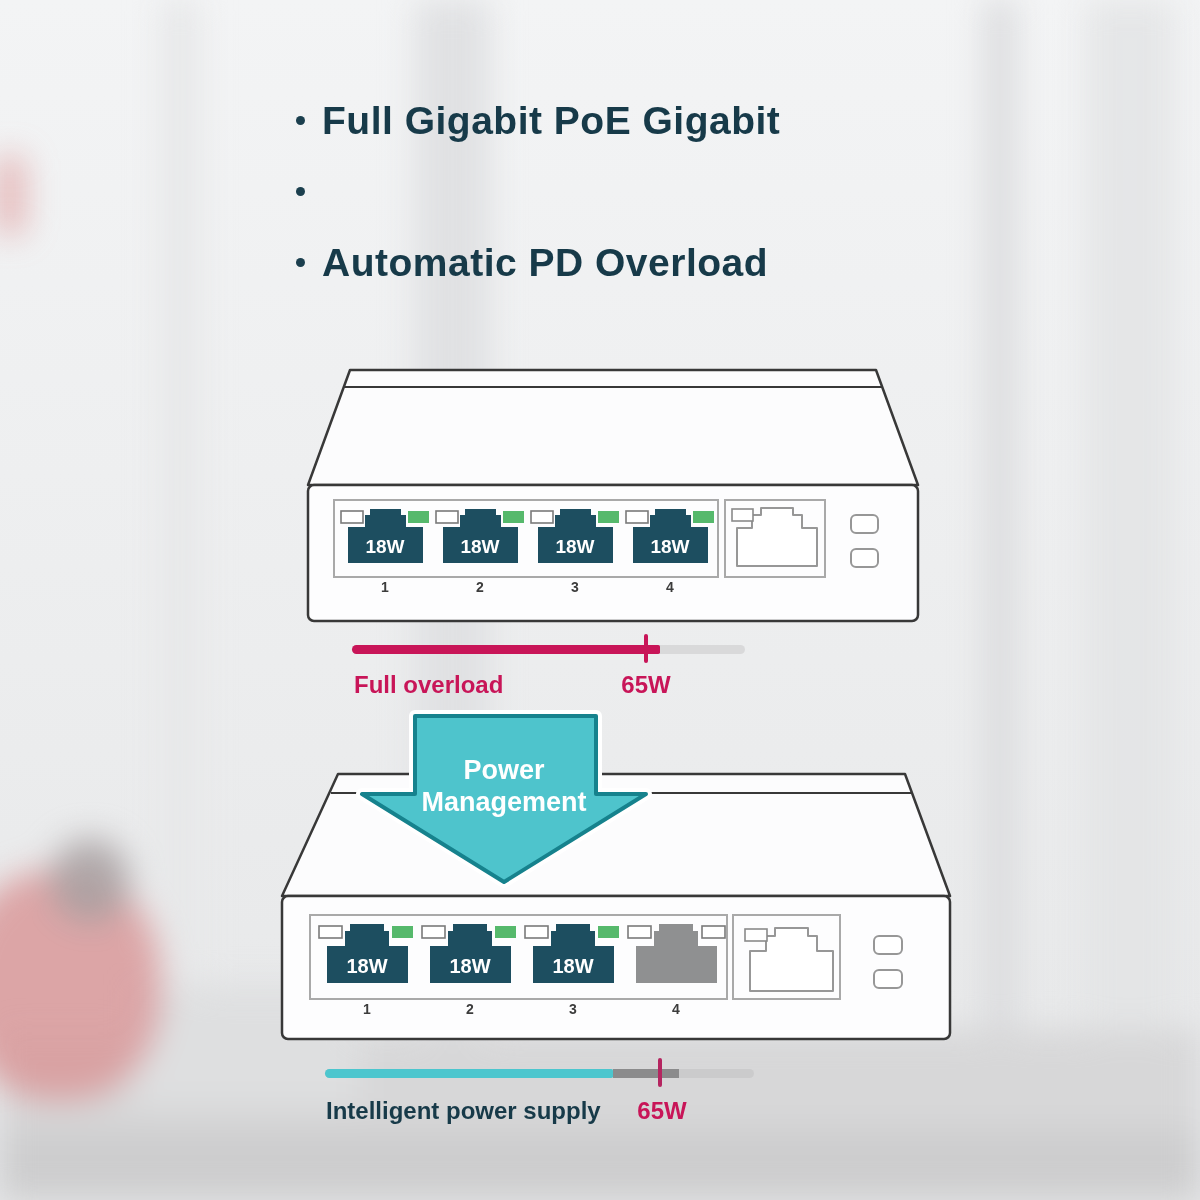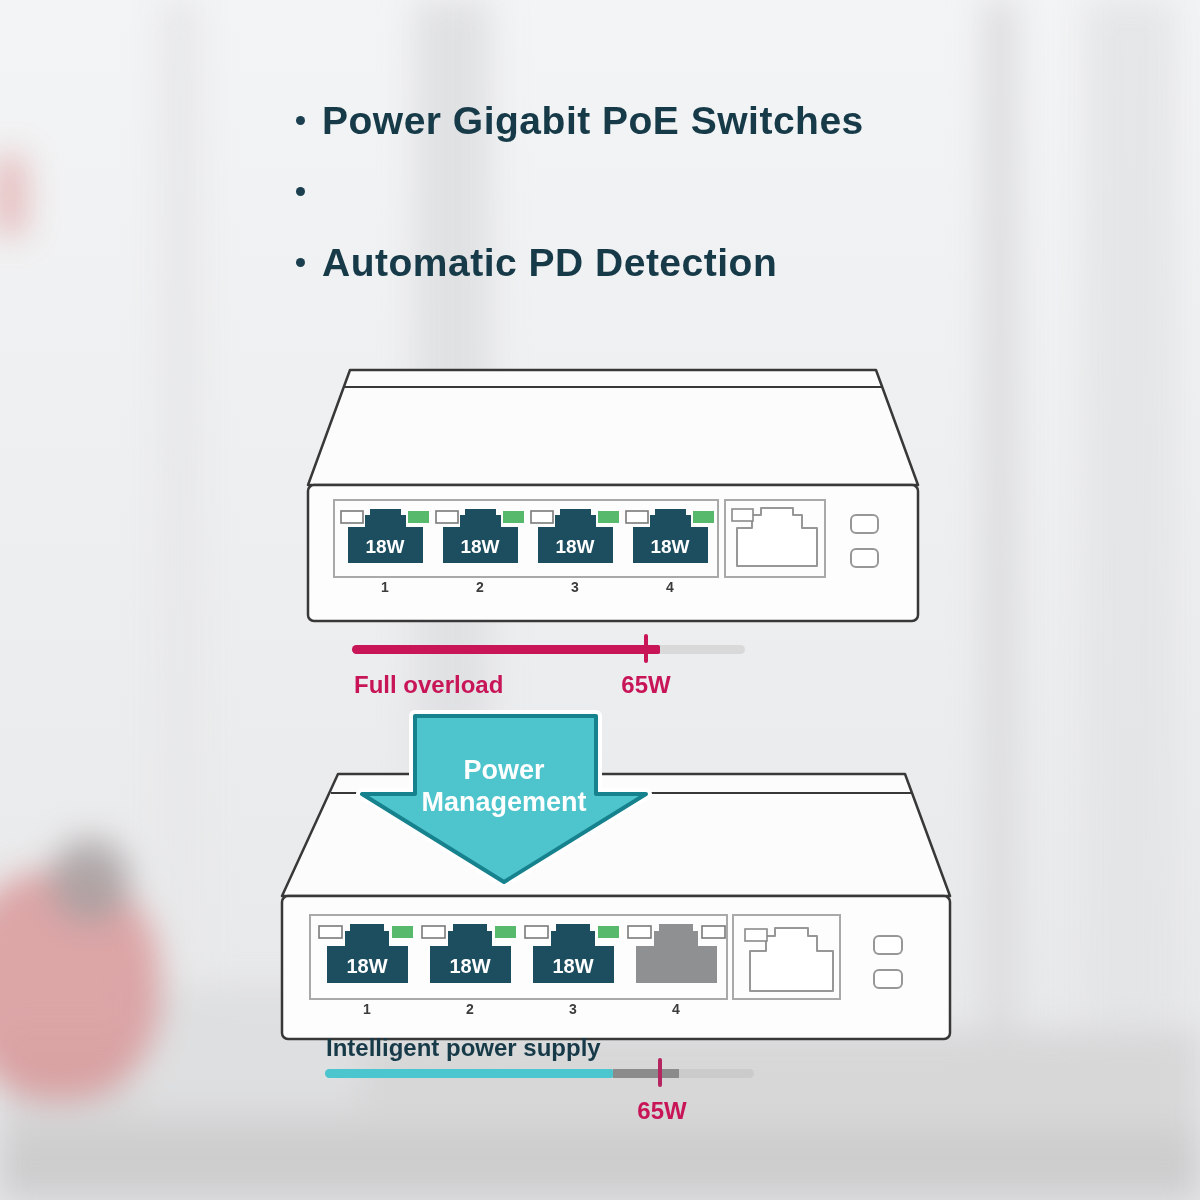--- a/index.html
+++ b/index.html
@@ -43,21 +43,21 @@
   #bar1-tick{position:absolute;left:644px;top:634px;width:4px;height:29px;background:#c81558;border-radius:2px;}
   #bar2-track{left:325px;top:1069px;width:429px;height:9px;background:#cbcbcc;}
   #bar2-reserve{position:absolute;left:288px;top:0;width:66px;height:9px;background:#8b8b8c;}
   #bar2-fill{position:absolute;left:0;top:0;width:288px;height:9px;background:#4cc6ce;border-radius:5px 2px 2px 5px;}
   #bar2-tick{position:absolute;left:658px;top:1058px;width:4px;height:29px;background:#b52560;border-radius:2px;}
   .bar-label{position:absolute;font-size:24px;font-weight:bold;white-space:nowrap;}
   .pink{color:#c81558;}
   .navy{color:#173a49;}
   #bar1-label{left:354px;top:671px;}
   #bar1-threshold{left:600px;top:671px;width:92px;text-align:center;}
-  #bar2-label{left:326px;top:1034px;}
+  #bar2-label{left:326px;top:1097px;}
   #bar2-threshold{left:615px;top:1097px;width:94px;text-align:center;}
 </style>
 </head>
 <body>
 
 <div id="stage">
 
   <div id="backdrop">
     <div class="bd-stripe-d"></div>
     <div class="bd-stripe-a"></div>
@@ -67,28 +67,28 @@
     <div class="bd-floor2"></div>
     <div class="bd-desk"></div>
     <div class="bd-shirt"></div>
     <div class="bd-head"></div>
     <div class="bd-dots"></div>
   </div>
 
   <div id="features">
     <div class="feature-row">
       <span class="feature-dot"></span>
-      <span class="feature-label">Power Gigabit PoE Switches</span>
+      <span class="feature-label">Full Gigabit PoE Gigabit</span>
     </div>
     <div class="feature-row">
       <span class="feature-dot"></span>
     </div>
     <div class="feature-row">
       <span class="feature-dot"></span>
-      <span class="feature-label">Automatic PD Detection</span>
+      <span class="feature-label">Automatic PD Overload</span>
     </div>
   </div>
 
   <svg style="left:280px;top:355px" width="660" height="275" viewBox="280 355 660 275">
     <path d="M350,370 L876,370 L918,485 L308,485 Z" fill="#fcfcfd" stroke="#383838" stroke-width="2.5" stroke-linejoin="round"></path>
     <line x1="344" y1="387" x2="882" y2="387" stroke="#383838" stroke-width="2"></line>
     <rect x="308" y="485" width="610" height="136" rx="6" fill="#fdfdfe" stroke="#383838" stroke-width="2.5"></rect>
     <rect x="334" y="500" width="384" height="77" fill="none" stroke="#a9a9a9" stroke-width="2"></rect>
     <rect x="725" y="500" width="100" height="77" fill="none" stroke="#a9a9a9" stroke-width="2"></rect>
 

